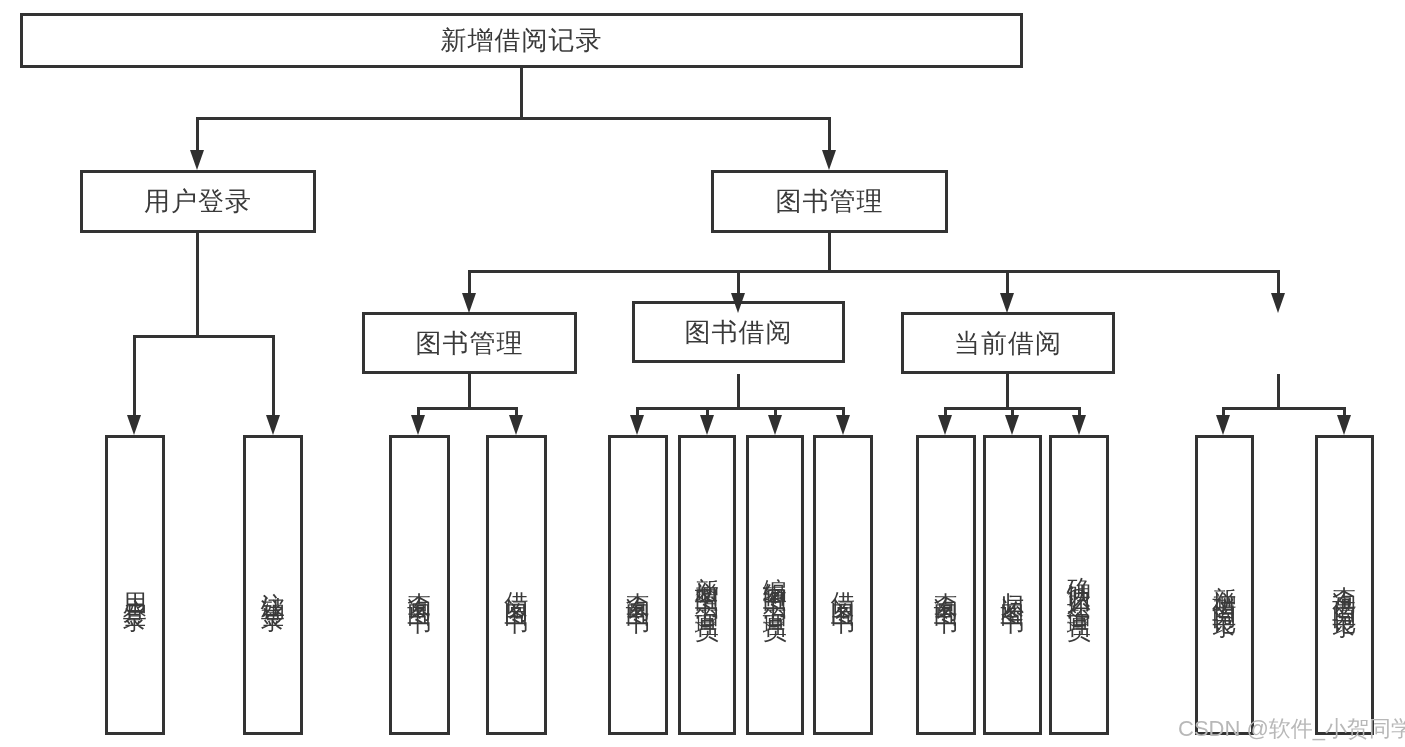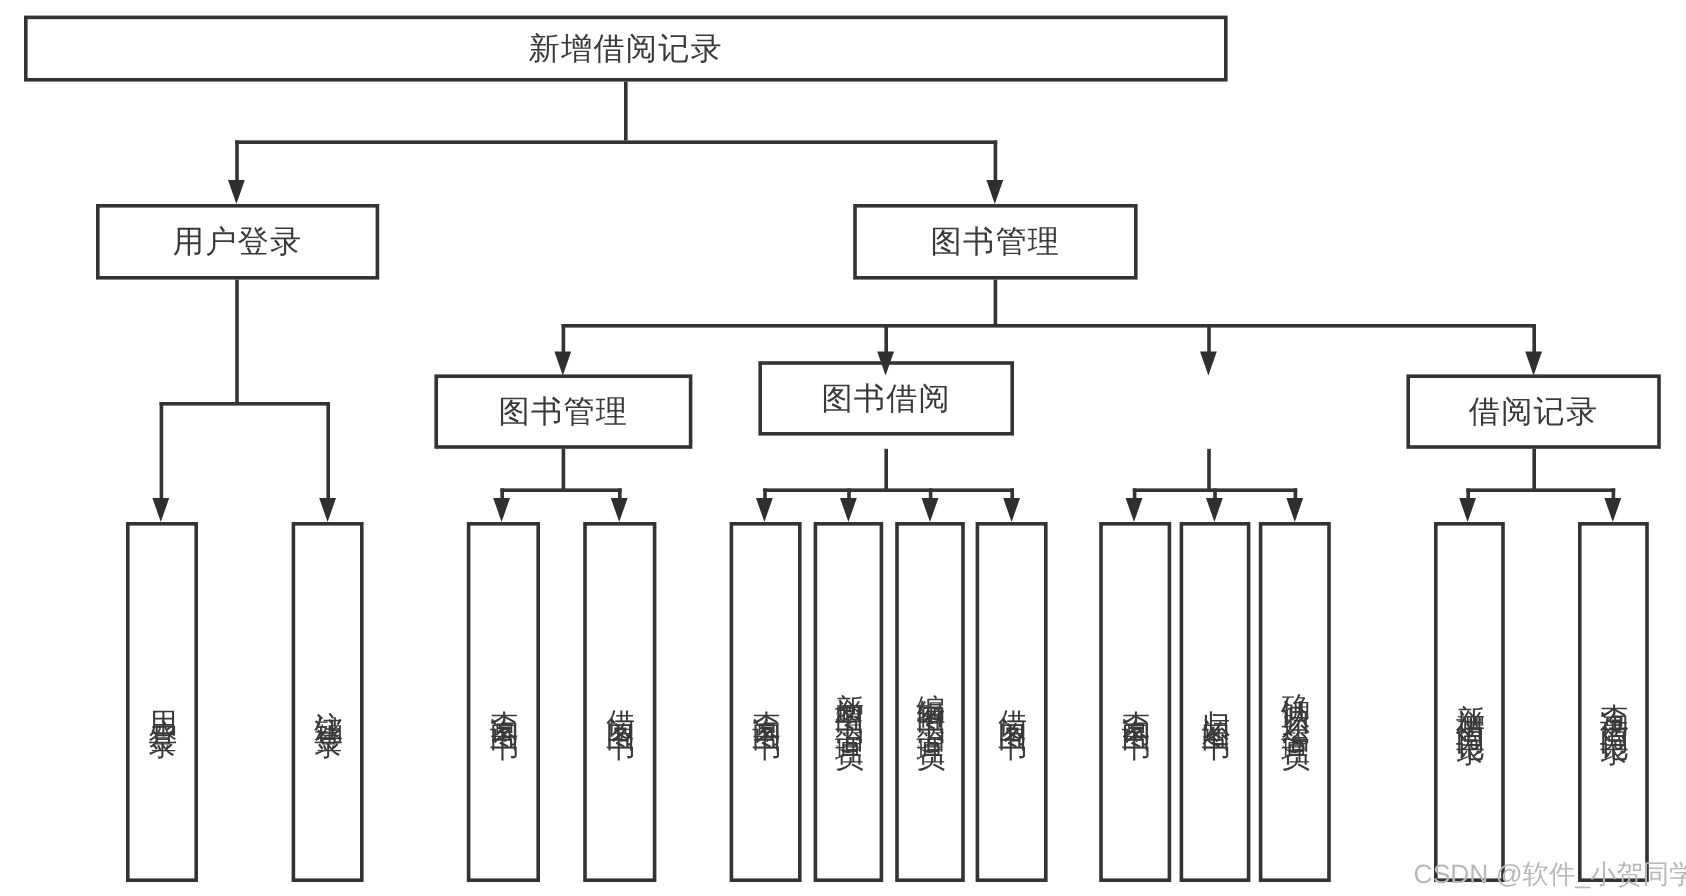--- a/index.html
+++ b/index.html
@@ -63,24 +63,24 @@
   </div>
 
   <div class="box" style="left:362px;top:312px;width:215px;height:62px">
     <span class="hlabel">图书管理</span>
   </div>
 
   <div class="box" style="left:632px;top:301px;width:213px;height:62px">
     <span class="hlabel">图书借阅</span>
   </div>
 
+  <div class="box" style="left:901px;top:312px;width:214px;height:62px">
+    <span class="hlabel">当前借阅</span>
+  </div>
 
-  <div class="box" style="left:1172px;top:312px;width:212px;height:62px">
-    <span class="hlabel">借阅记录</span>
-  </div>
 
   <div class="box" style="left:105px;top:435px;width:60px;height:300px">
     <span class="vtext">用户登录</span>
   </div>
   <div class="box" style="left:243px;top:435px;width:60px;height:300px">
     <span class="vtext">注销登录</span>
   </div>
 
   <div class="box" style="left:389px;top:435px;width:61px;height:300px">
     <span class="vtext">查询图书</span>

